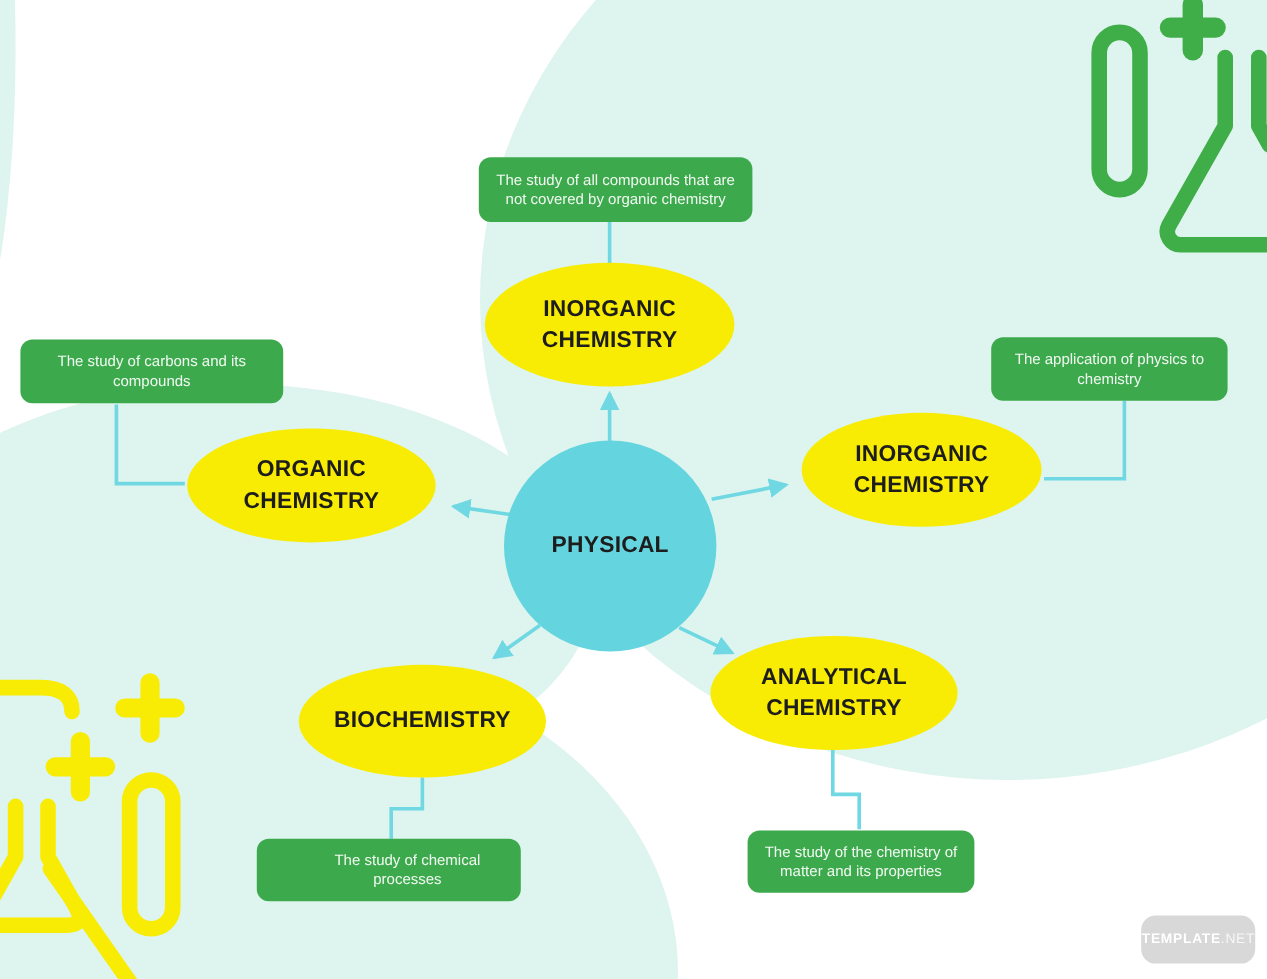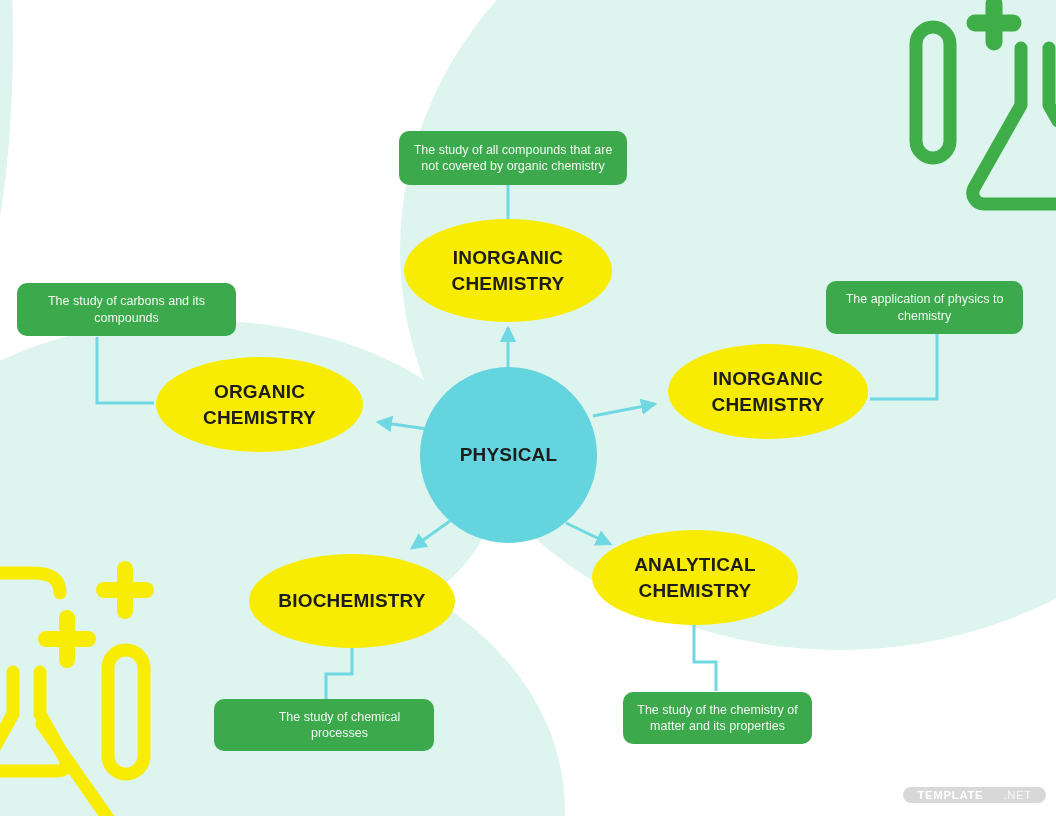--- a/index.html
+++ b/index.html
@@ -33,23 +33,23 @@
   .box-bio       {left:214px;top:699px;width:220px;height:52px;padding-left:44px;}
   .box-analytical{left:587px;top:692px;width:189px;height:52px;margin-left:36px;}
   .node-inorganic {left:404px;top:219px;width:208px;height:103px;}
   .node-organic   {left:156px;top:357px;width:207px;height:95px;}
   .node-physical  {left:668px;top:344px;width:200px;height:95px;}
   .node-bio       {left:249px;top:554px;width:206px;height:94px;}
   .node-analytical{left:592px;top:530px;width:206px;height:95px;}
   .node-center    {left:420px;top:367px;width:177px;height:176px;}
   .watermark{
     position:absolute;z-index:4;right:10px;bottom:13px;
-    background:#d8d8d8;border-radius:12px;height:16px;padding:0 14px;
+    background:#d8d8d8;border-radius:12px;height:40px;padding:0 0;
     display:flex;align-items:center;justify-content:center;
-    font-size:11.5px;font-weight:700;letter-spacing:.6px;color:#ffffff;gap:20px;
+    font-size:11.5px;font-weight:700;letter-spacing:.6px;color:#ffffff;
   }
   .watermark .suffix{font-weight:400;color:rgba(255,255,255,.8);}
 </style>
 </head>
 <body>
 
 <div class="stage">
 
   <svg class="bg-svg" viewBox="0 0 1056 816" aria-hidden="true">
     <defs>

